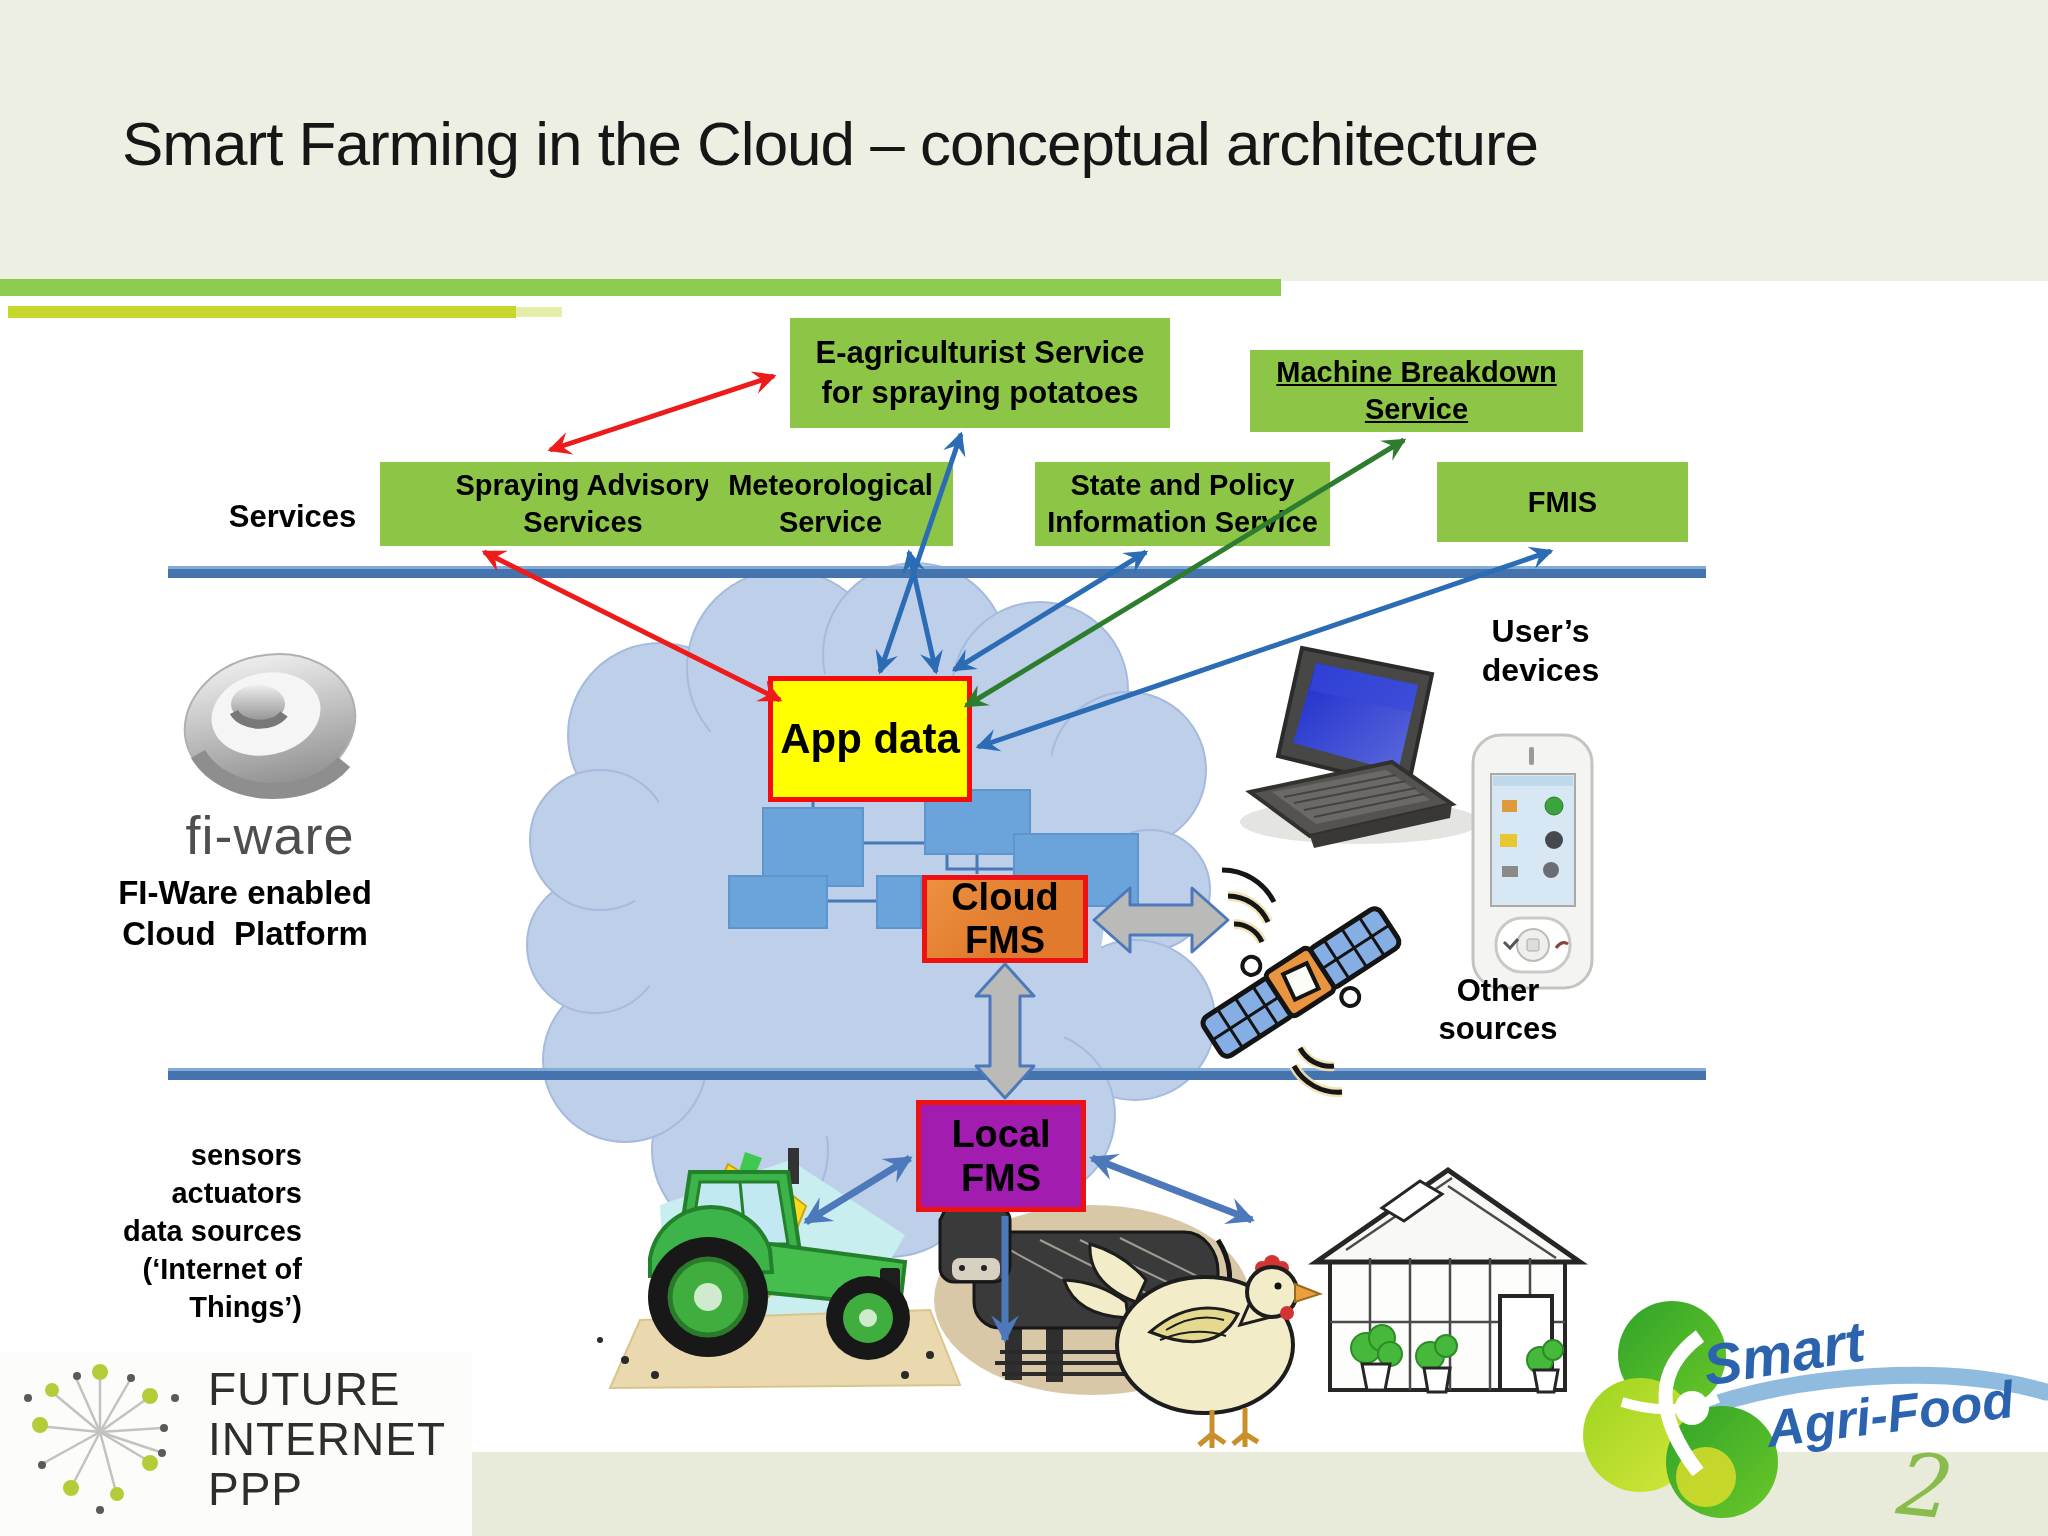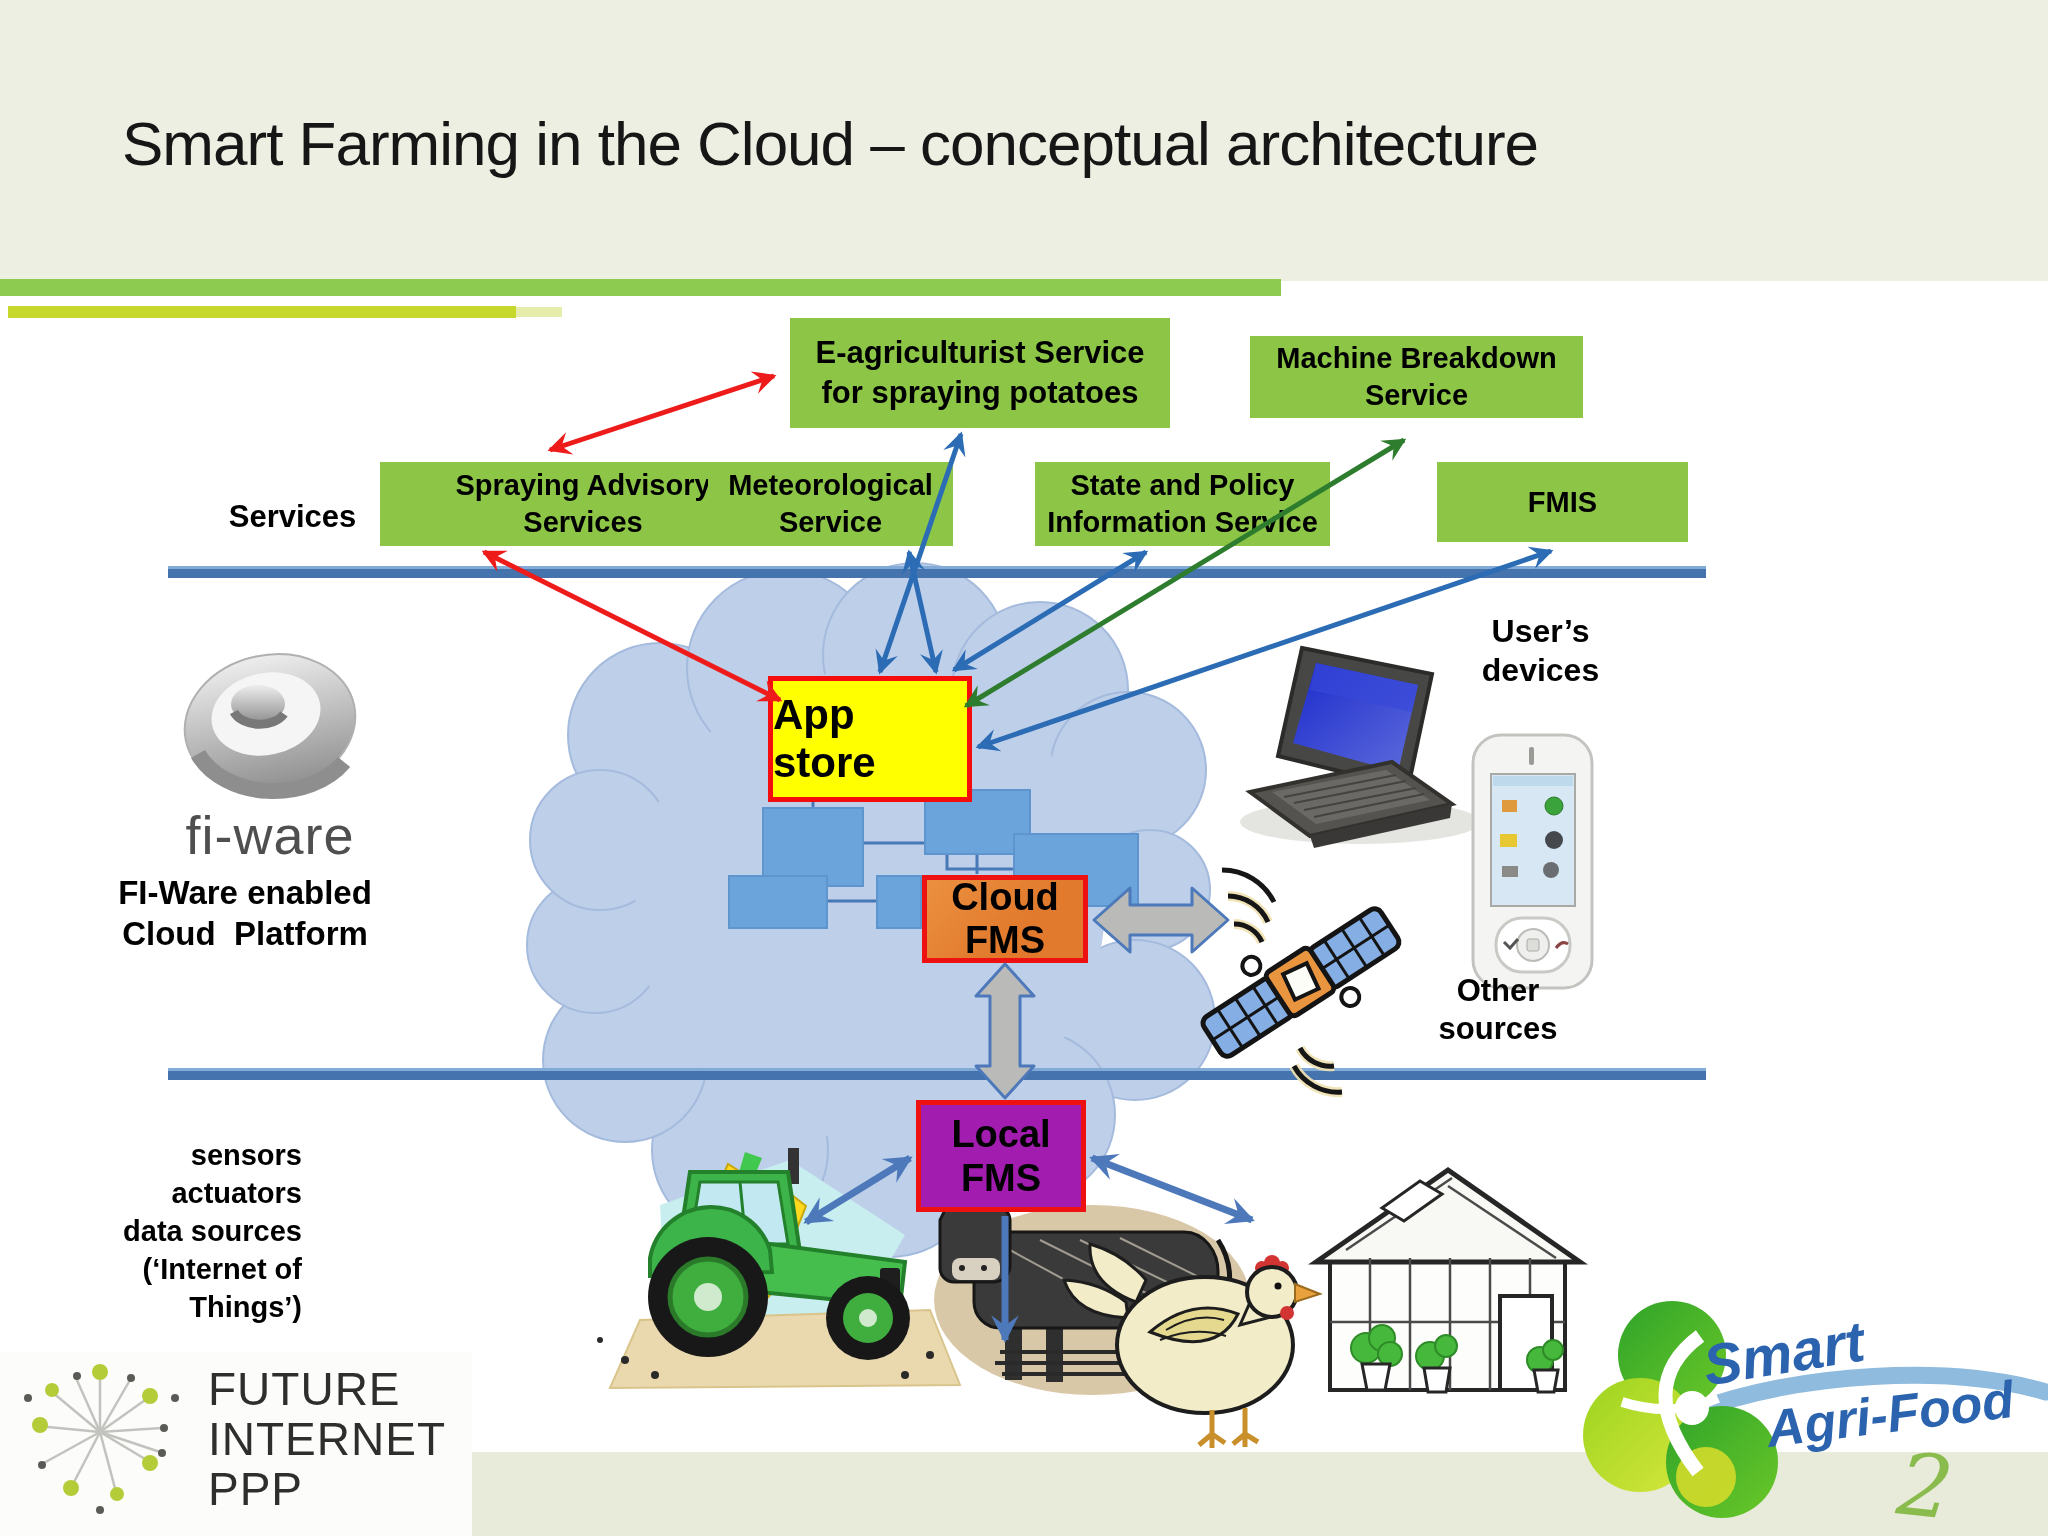--- a/index.html
+++ b/index.html
@@ -91,21 +91,21 @@
       <rect x="729" y="876" width="98" height="52"></rect>
       <rect x="877" y="876" width="44" height="52"></rect>
     </g>
   </svg>
 
   <div class="abs blueline" style="top:566px;"></div>
   <div class="abs blueline" style="top:1068px;"></div>
 
   <div class="abs gbox pre" style="left:790px;top:318px;width:380px;height:110px;font-size:31px;line-height:40px;">E-agriculturist Service
 for spraying potatoes</div>
-  <div class="abs gbox pre" style="left:1250px;top:336px;width:333px;height:82px;">Machine Breakdown
+  <div class="abs gbox pre" style="left:1250px;top:350px;width:333px;height:82px;text-decoration:underline;">Machine Breakdown
 Service</div>
   <div class="abs gbox pre" style="left:380px;top:462px;width:318px;height:84px;padding-left:44px;">Spraying Advisory
 Services</div>
   <div class="abs gbox pre" style="left:708px;top:462px;width:245px;height:84px;">Meteorological
 Service</div>
   <div class="abs gbox pre" style="left:1035px;top:462px;width:295px;height:84px;">State and Policy
 Information Service</div>
   <div class="abs gbox" style="left:1437px;top:462px;width:251px;height:80px;">FMIS</div>
 
   <div class="abs lbl" id="services-label">Services</div>
@@ -356,21 +356,21 @@
       <circle cx="1672" cy="1355" r="54" fill="url(#gA)"></circle>
       <circle cx="1640" cy="1435" r="57" fill="url(#gB)"></circle>
       <circle cx="1722" cy="1462" r="56" fill="url(#gA)"></circle>
       <circle cx="1706" cy="1477" r="30" fill="#D9DD2A" opacity="0.85"></circle>
       <path d="M1700,1336 Q1632,1386 1698,1472" stroke="#FFFFFF" stroke-width="14" fill="none"></path>
       <path d="M1622,1402 Q1672,1418 1718,1398" stroke="#FFFFFF" stroke-width="10" fill="none"></path>
       <circle cx="1692" cy="1408" r="17" fill="#FFFFFF"></circle>
     </g>
   </svg>
 
-  <div class="abs" id="app-store">App store</div>
+  <div class="abs" id="app-store">App data</div>
   <div class="abs fmsbox pre" id="cloud-fms">Cloud
 FMS</div>
   <div class="abs fmsbox pre" id="local-fms">Local
 FMS</div>
 
   <svg width="2048" height="1536">
     <defs>
       <marker id="mB" viewBox="0 0 10 10" refX="8.5" refY="5" markerWidth="5.2" markerHeight="5.2" orient="auto-start-reverse">
         <path d="M0.5,0.5 L9.5,5 L0.5,9.5 L3.8,5 z" fill="#2B6CB5"></path>
         </marker>

